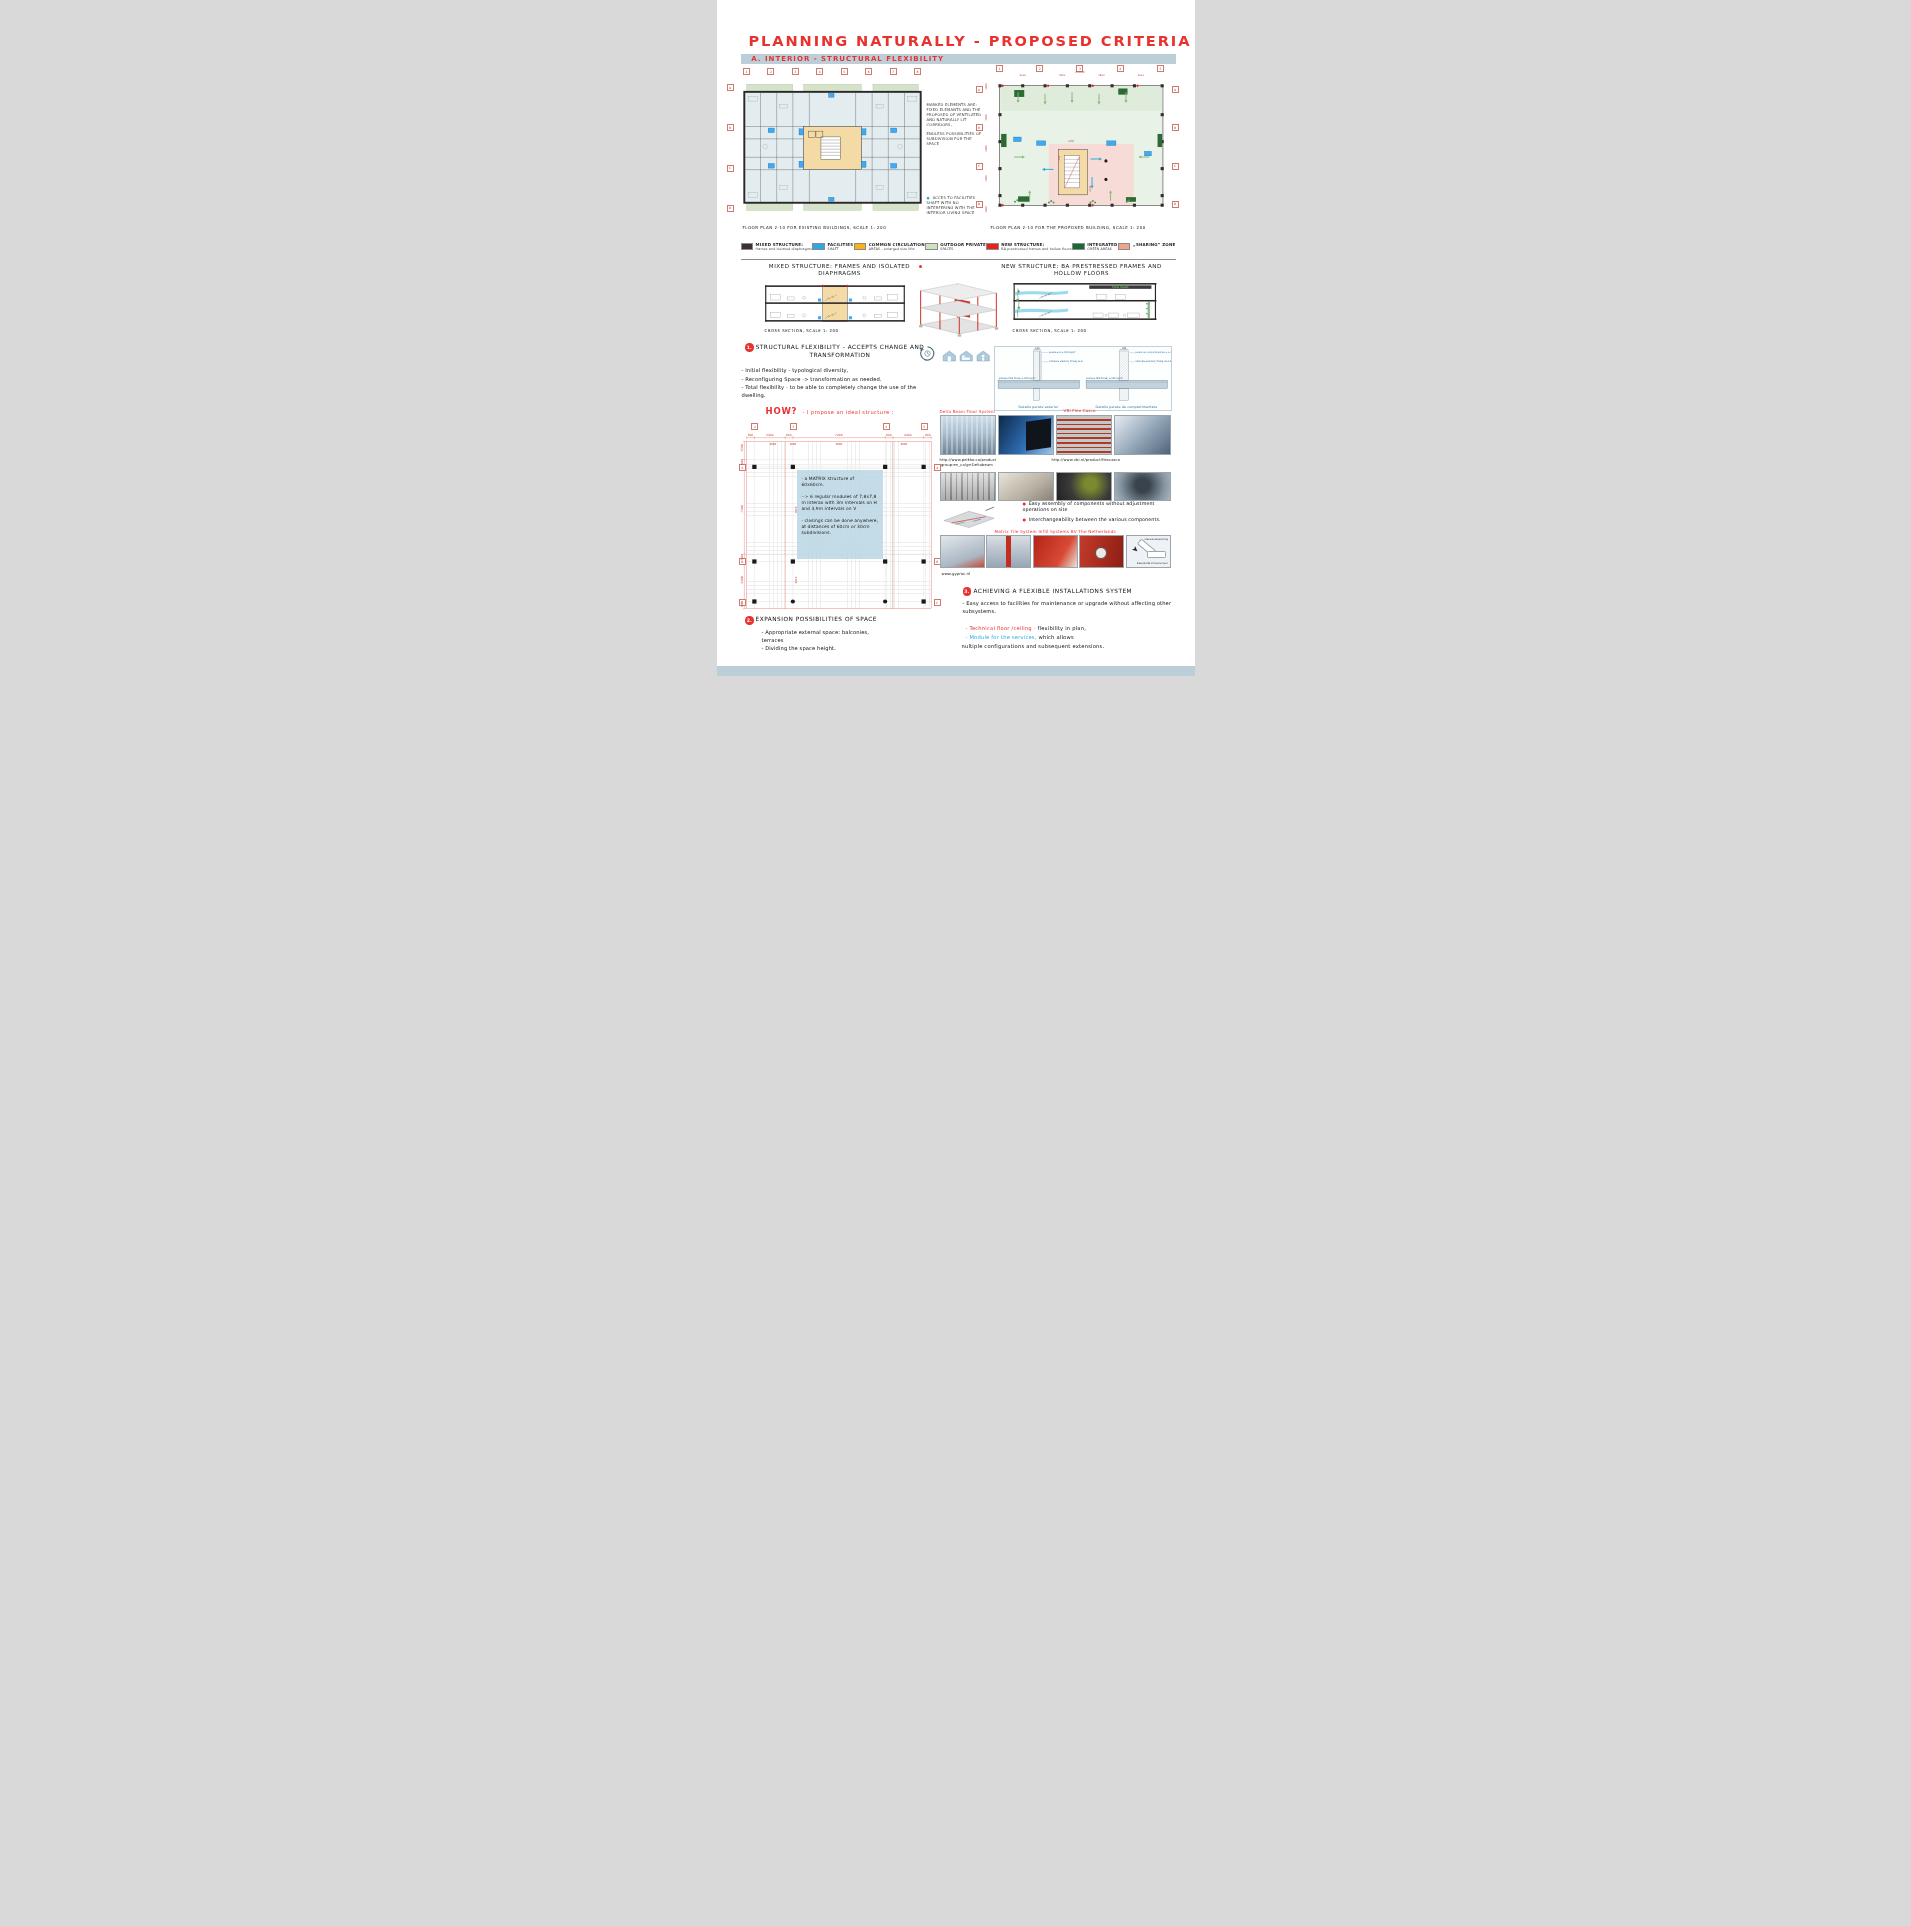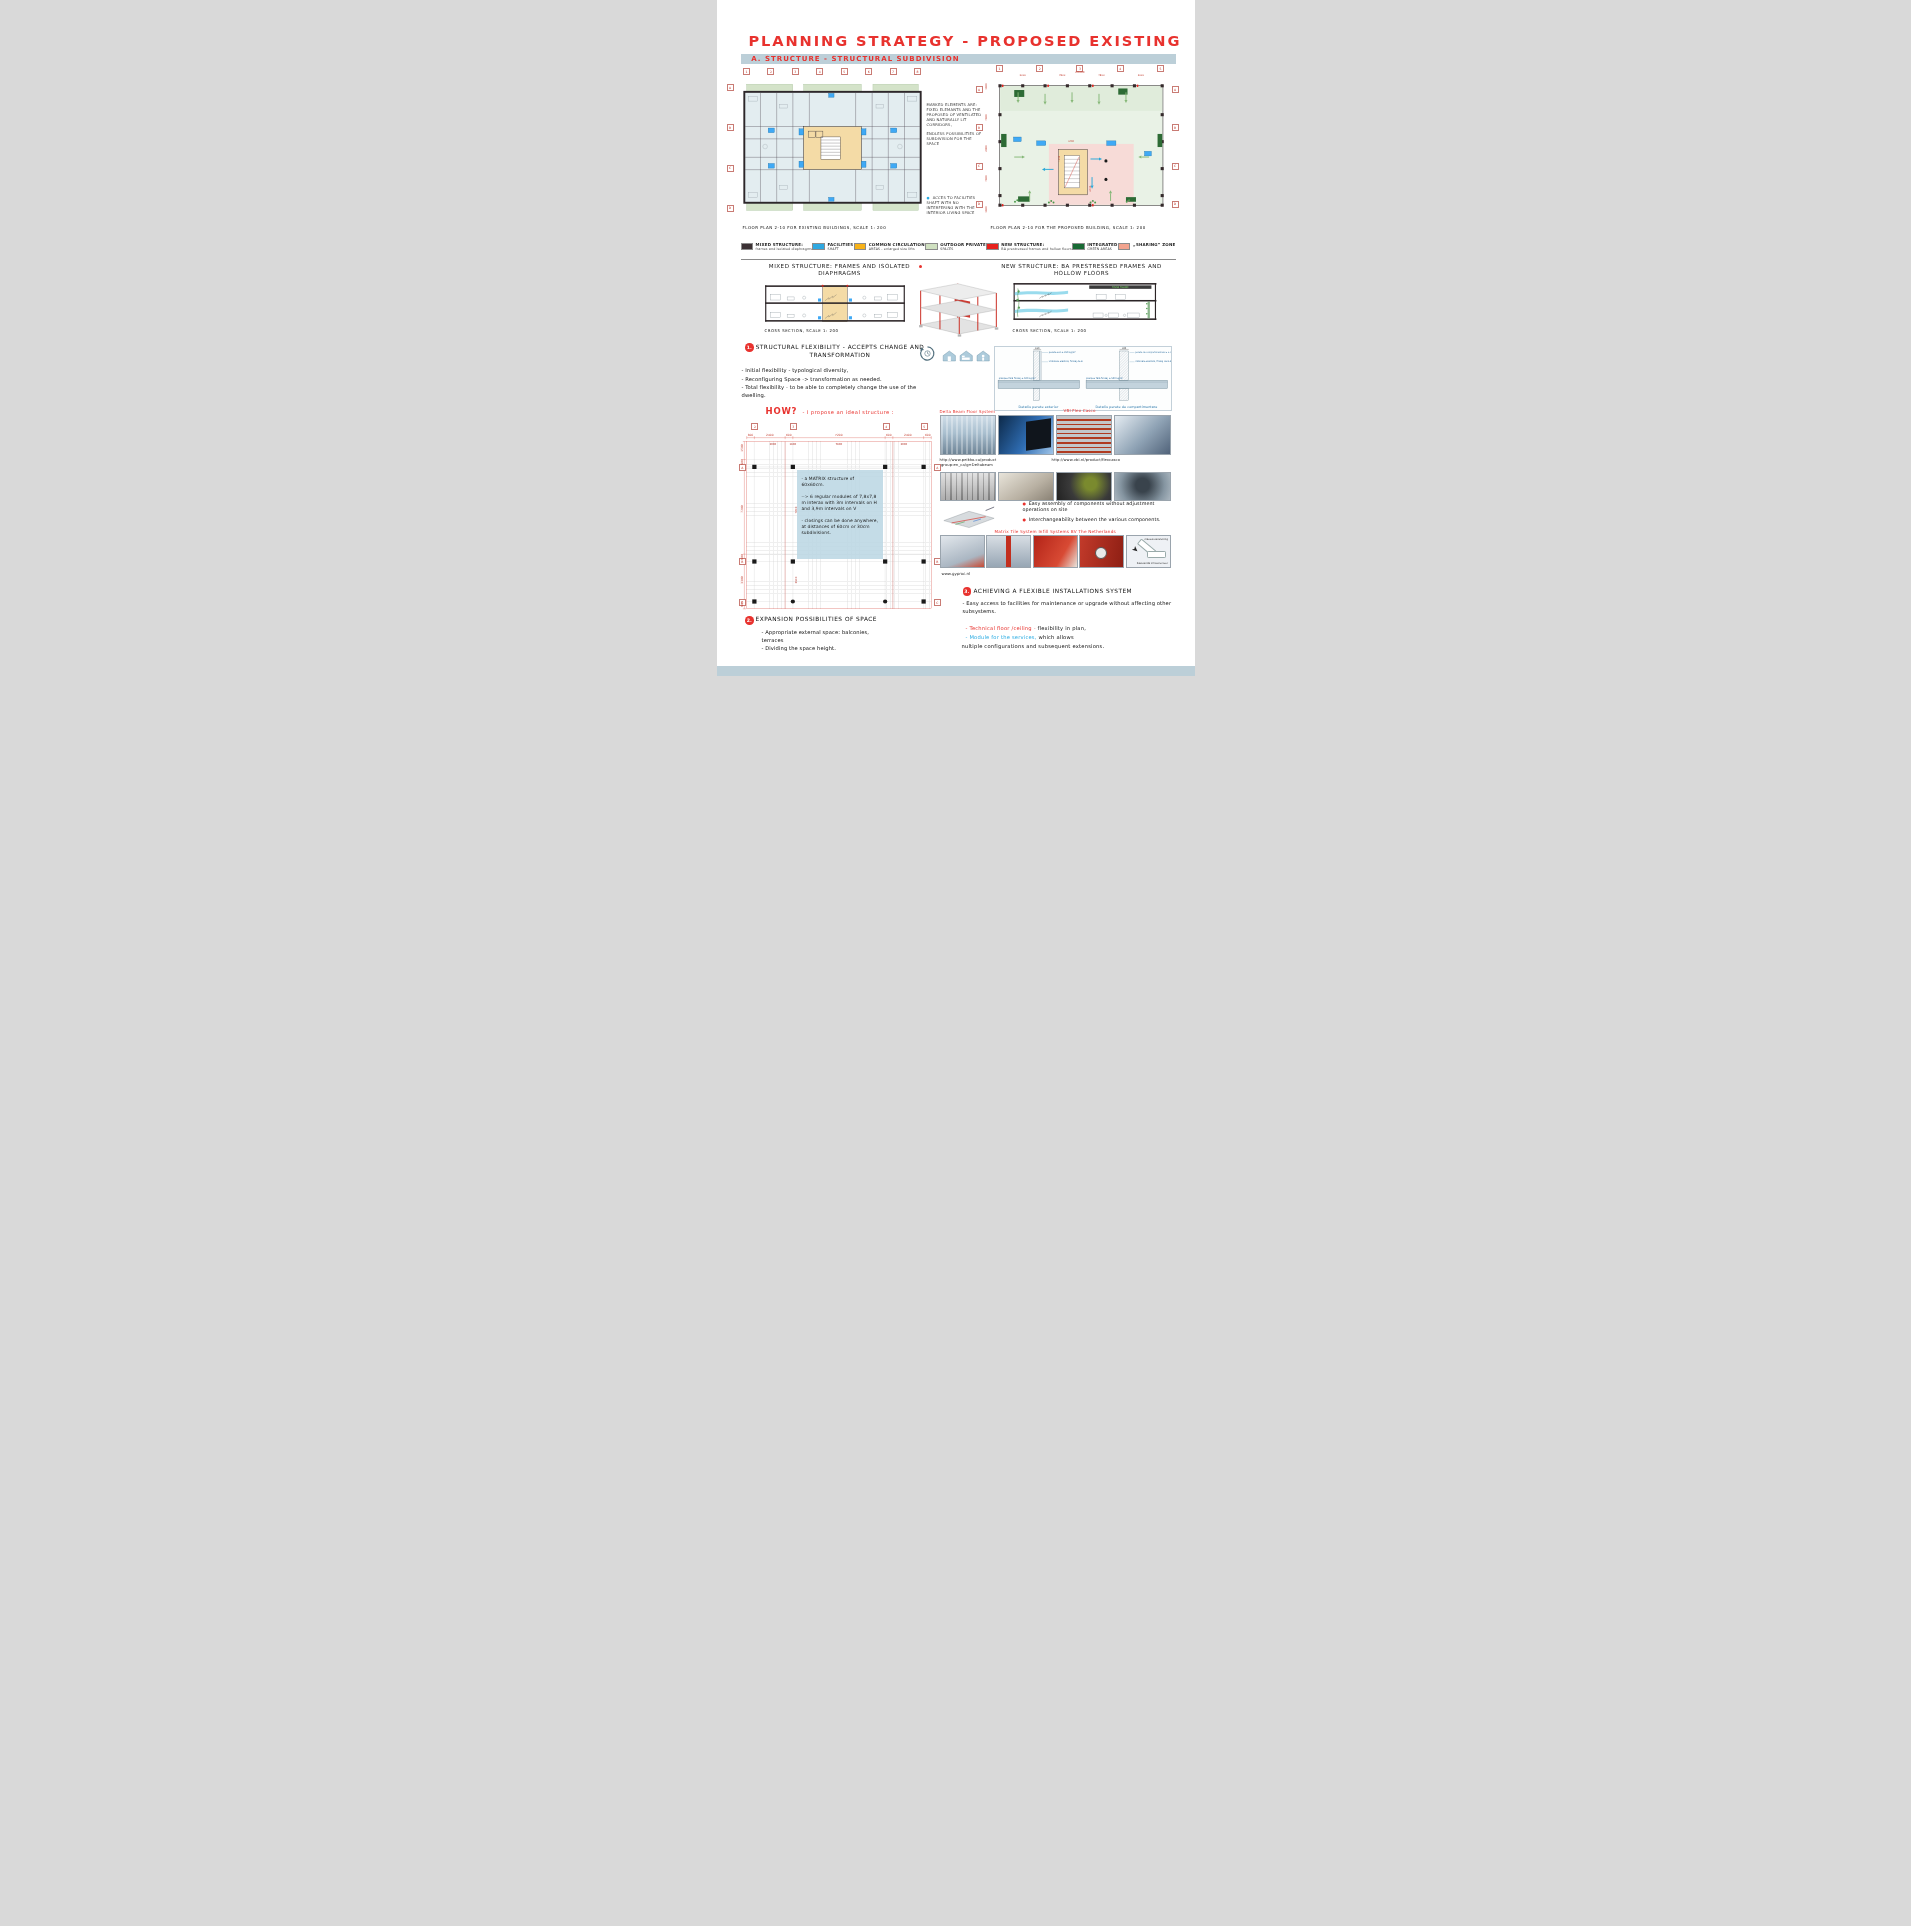--- a/index.html
+++ b/index.html
@@ -150,23 +150,23 @@
 
   .footer{left:0;top:666px;width:478px;height:10px;background:#bccfd8;}
 
   svg text{font-family:"DejaVu Sans",sans-serif;}
 </style>
 </head>
 <body>
 
 <div class="page">
 
-  <div class="abs title">PLANNING STRATEGY - PROPOSED EXISTING</div>
+  <div class="abs title">PLANNING NATURALLY - PROPOSED CRITERIA</div>
   <div class="abs secbar">
-    <span>A. STRUCTURE - STRUCTURAL SUBDIVISION</span>
+    <span>A. INTERIOR - STRUCTURAL FLEXIBILITY</span>
   </div>
 
   <div class="abs lp-cols">
       <span class="bub">1</span>
       <span class="bub">2</span>
       <span class="bub">3</span>
       <span class="bub">4</span>
       <span class="bub">5</span>
       <span class="bub">6</span>
       <span class="bub">7</span>

